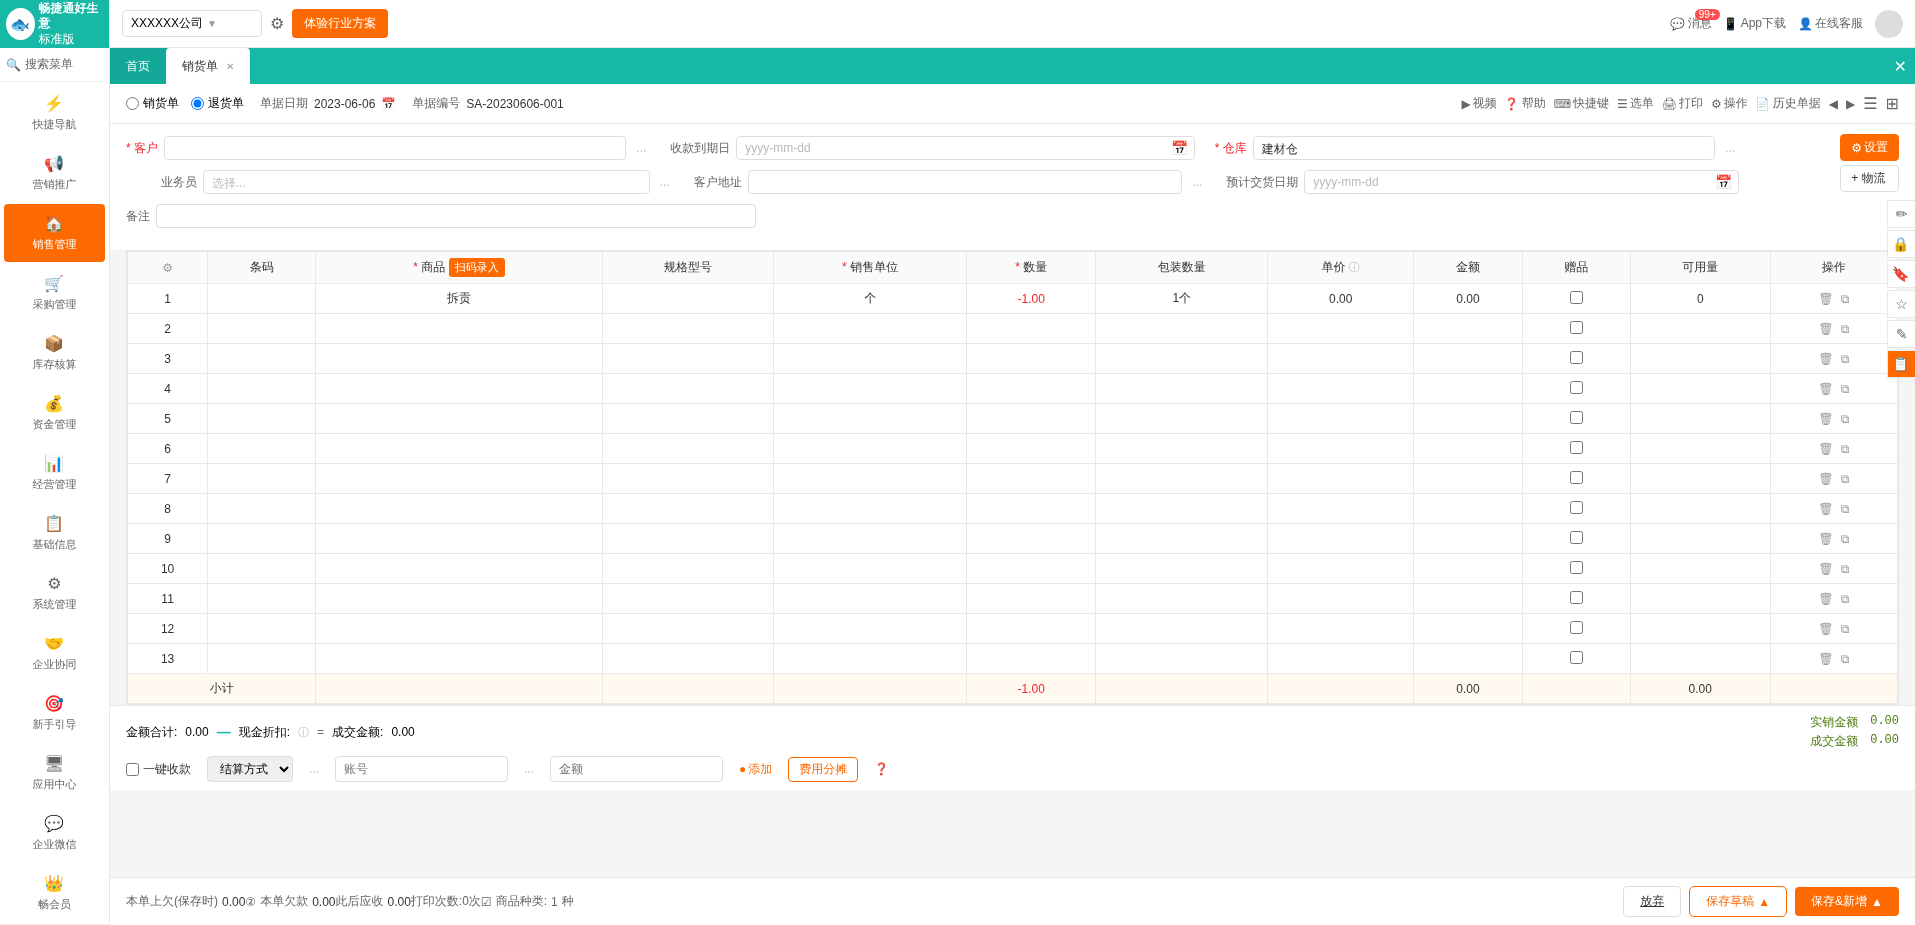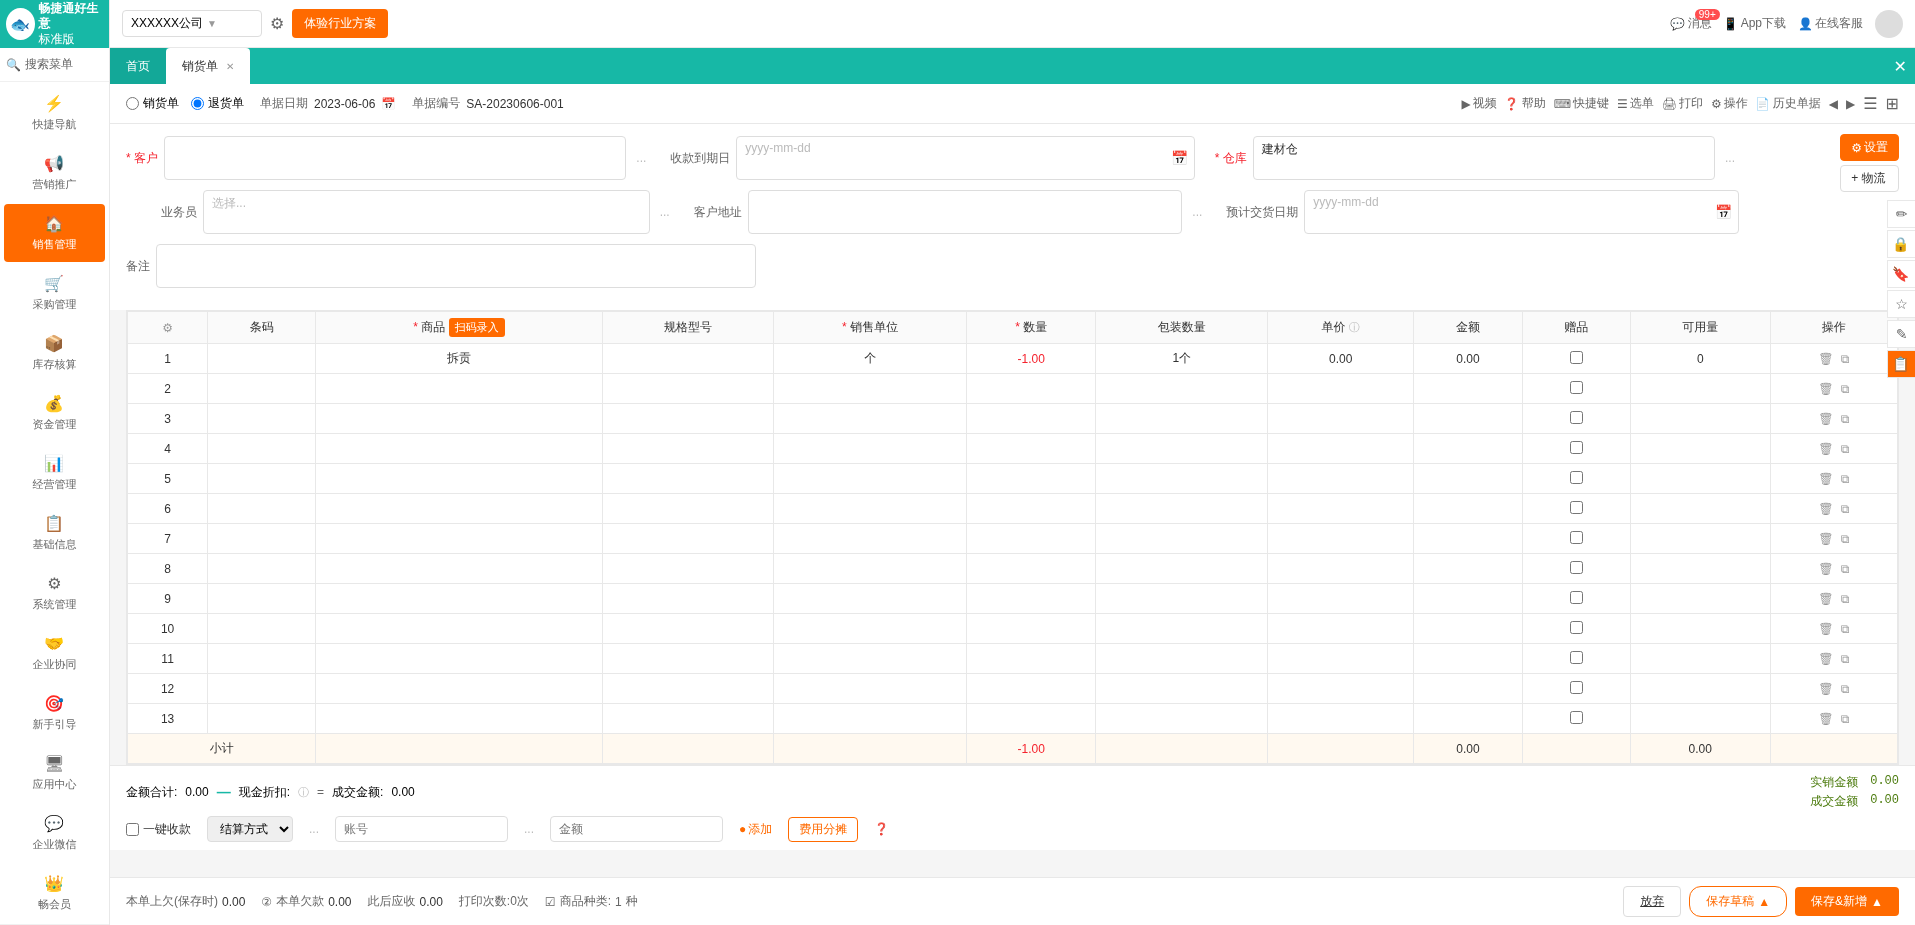--- a/index.html
+++ b/index.html
@@ -60,21 +60,21 @@
     .side-actions { position: fixed; right: 0; top: 200px; display: flex; flex-direction: column; gap: 2px; z-index: 100; }
     .side-action-item { width: 28px; height: 28px; background: #fff; border: 1px solid #e8e8e8; border-right: none; display: flex; align-items: center; justify-content: center; cursor: pointer; color: #666; font-size: 14px; }
     .side-action-item.orange-bg { background: #ff6a00; color: #fff; }
 
     
     .form-body { background: #fff; margin: 0; padding: 12px 16px; flex-shrink: 0; position: relative; }
     .form-row { display: flex; align-items: center; gap: 0; margin-bottom: 10px; }
     .form-col { display: flex; align-items: center; gap: 6px; flex: 1; }
     .form-col label { color: #f5222d; font-size: 12px; white-space: nowrap; }
     .form-col label.normal { color: #666; }
-    .form-input { border: 1px solid #ddd; border-radius: 4px; padding: 4px 8px; min-width: 120px; flex: 1; color: #333; background: #fff; cursor: text; height: 44px; }
+    .form-input { border: 1px solid #ddd; border-radius: 4px; padding: 4px 8px; min-width: 120px; flex: 1; color: #333; background: #fff; cursor: text; height: 24px; }
     .form-input.placeholder { color: #bbb; }
     .form-input-icon { position: relative; display: flex; align-items: center; flex: 1; }
     .form-input-icon .cal-icon { position: absolute; right: 6px; color: #bbb; font-size: 14px; }
     .more-btn { color: #bbb; cursor: pointer; font-size: 12px; padding: 0 4px; }
 
     
     .table-container { background: #fff; border: 1px solid #e8e8e8; margin: 0 16px 0 16px; overflow-x: auto; flex-shrink: 0; }
     .data-table { width: 100%; border-collapse: collapse; }
     .data-table th { background: #fafafa; border: 1px solid #e8e8e8; padding: 6px 8px; text-align: center; font-weight: normal; color: #333; white-space: nowrap; }
     .data-table th .req { color: #f5222d; }
@@ -90,26 +90,26 @@
     .footer-right { margin-left: auto; display: flex; flex-direction: column; align-items: flex-end; gap: 2px; }
     .footer-stat { display: flex; gap: 12px; font-size: 12px; color: #666; }
     .footer-stat span { font-weight: 500; color: #4d7c0f; font-family: Liberation Mono, monospace; }
     .footer-row2 { display: flex; align-items: center; gap: 16px; }
     .checkbox-label { display: flex; align-items: center; gap: 4px; cursor: pointer; color: #333; }
     .footer-input { border: 1px solid #ddd; border-radius: 4px; padding: 3px 8px; height: 26px; min-width: 80px; }
     .add-btn { display: flex; align-items: center; gap: 2px; color: #ff6a00; cursor: pointer; }
     .expense-btn { border: 1px solid #ff6a00; color: #ff6a00; background: #fff; border-radius: 4px; padding: 3px 10px; cursor: pointer; }
 
     
-    .bottom-bar { background: #fff; border-top: 1px solid #e8e8e8; padding: 8px 16px; display: flex; align-items: center; gap: 16px; flex-shrink: 0; }
+    .bottom-bar { background: #fff; border-top: 1px solid #e8e8e8; padding: 8px 16px; display: flex; align-items: center; flex-shrink: 0; }
     .bottom-info { display: flex; align-items: center; gap: 4px; color: #666; }
     .bottom-info .val { color: #333; font-weight: 500; }
     .bottom-right { margin-left: auto; display: flex; align-items: center; gap: 8px; }
     .btn-discard { border: 1px solid #ddd; background: #fff; color: #333; border-radius: 4px; padding: 6px 16px; cursor: pointer; text-decoration: underline; }
-    .btn-save-draft { border: 1px solid #ff6a00; background: #fff; color: #ff6a00; border-radius: 12px; padding: 6px 16px; cursor: pointer; display: flex; align-items: center; gap: 4px; }
+    .btn-save-draft { border: 1px solid #ff6a00; background: #fff; color: #ff6a00; border-radius: 5px; padding: 6px 16px; cursor: pointer; display: flex; align-items: center; gap: 4px; }
     .btn-save-new { background: #ff6a00; color: #fff; border: none; border-radius: 4px; padding: 6px 16px; cursor: pointer; display: flex; align-items: center; gap: 4px; }
     .print-info { display: flex; align-items: flex-start; gap: 4px; color: #666; }
     .goods-type { display: flex; align-items: center; gap: 4px; color: #666; cursor: pointer; }
     .eq-sign { color: #666; }
     .minus-sign { color: #17b8a6; font-size: 14px; font-weight: bold; }
 
     .content-wrapper { display: flex; flex-direction: column; flex: 1; overflow: hidden; }
   </style>
 </head>
 <body>

